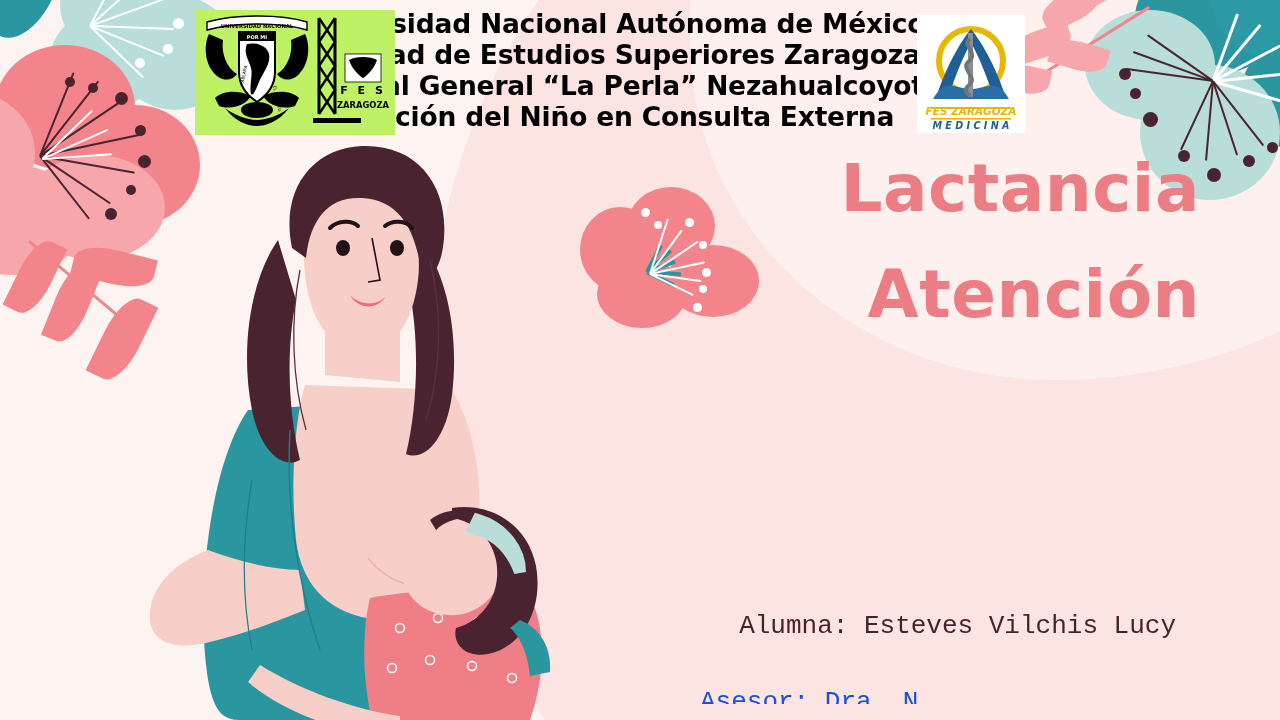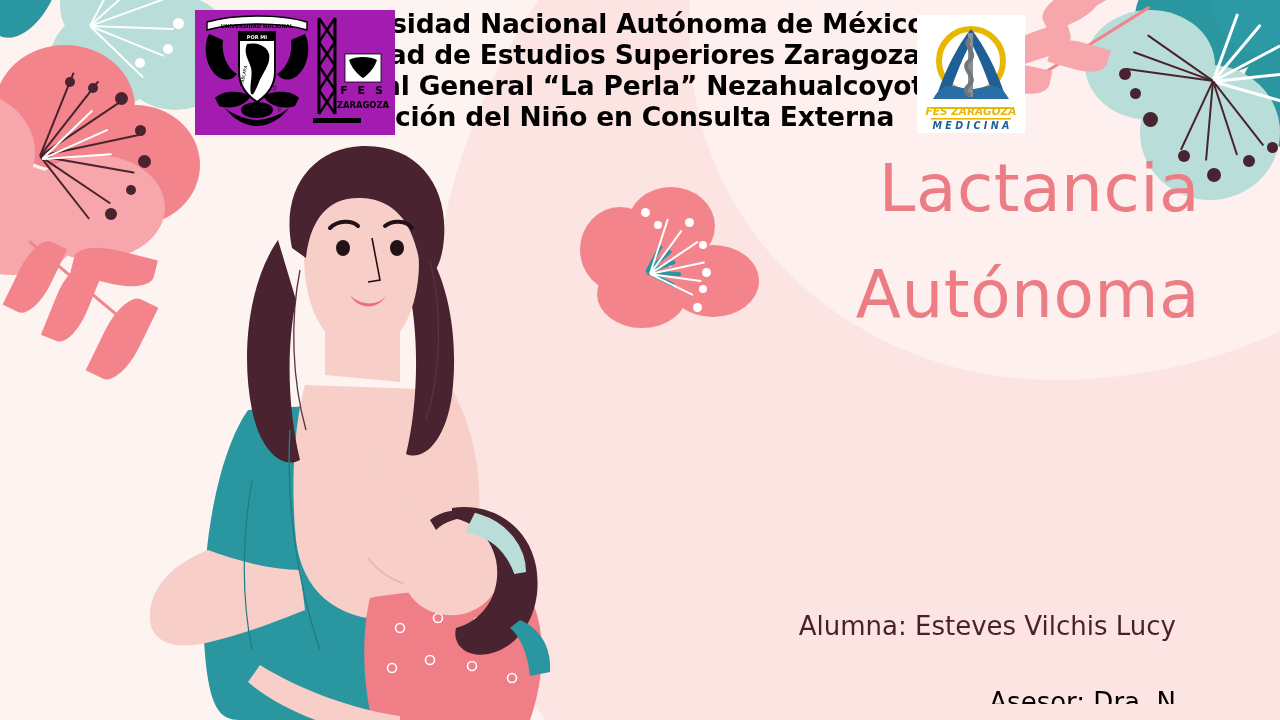--- a/index.html
+++ b/index.html
@@ -85,21 +85,21 @@
     font-size: 26.5px;
     line-height: 31px;
     color: #000000;
     white-space: nowrap;
     letter-spacing: -0.2px;
   }
   .header-line { display: block; }
 
   .logo-box {
     position: absolute;
-    background: #a21caf;
+    background: #bef264;
     overflow: hidden;
   }
   .logo-left {
     left: 195px; top: 10px;
     width: 200px; height: 125px;
     display: flex;
     align-items: center;
     justify-content: center;
   }
   .logo-right {
@@ -114,47 +114,46 @@
   
   .title {
     position: absolute;
     left: 690px;
     top: 136px;
     width: 510px;
     text-align: right;
     font-family: "DejaVu Sans", sans-serif;
     font-size: 66px;
     line-height: 106px;
-    font-weight: 400;
+    font-weight: 700;
     color: #ed7d84;
     letter-spacing: 0.5px;
   }
   .title-line { display: block; white-space: nowrap; }
 
   
   .author {
     position: absolute;
     left: 700px;
     top: 608px;
     width: 476px;
     text-align: right;
     font-size: 26px;
     line-height: 36px;
     color: #4a1f2c;
   }
-  .author-line { display: block; }
+  .author-line { display: block; font-family: Liberation Mono, monospace; }
   .advisor {
     position: absolute;
     left: 700px;
     top: 684px;
     width: 476px;
-    text-align: right;
     font-size: 26px;
     line-height: 36px;
-    color: #000000;
+    color: #1d4ed8;
     overflow: hidden;
     height: 20px;
   }
 </style>
 </head>
 <body>
 
 <div class="slide">
 
   <div class="bg-base"></div>
@@ -406,21 +405,21 @@
         <rect x="14" y="92" width="80" height="2" fill="#e8b800"></rect>
         <text x="54" y="100" font-size="10.5" text-anchor="middle" fill="#e8b800" font-family="'DejaVu Sans',sans-serif" font-weight="bold">FES ZARAGOZA</text>
         <rect x="14" y="103" width="80" height="1.6" fill="#e8b800"></rect>
         <text x="54" y="114" font-size="9.6" text-anchor="middle" fill="#1f5f96" font-family="'DejaVu Sans',sans-serif" font-weight="bold">M E D I C I N A</text>
       </svg>
     </div>
   </div>
 
   <div class="title">
     <span class="title-line">Lactancia</span>
-    <span class="title-line">Autónoma</span>
+    <span class="title-line">Atención</span>
   </div>
 
   <div class="author">
     <span class="author-line">Alumna: Esteves Vilchis Lucy</span>
   </div>
 
   <div class="advisor">
     <span class="author-line">Asesor: Dra. N</span>
   </div>
 

